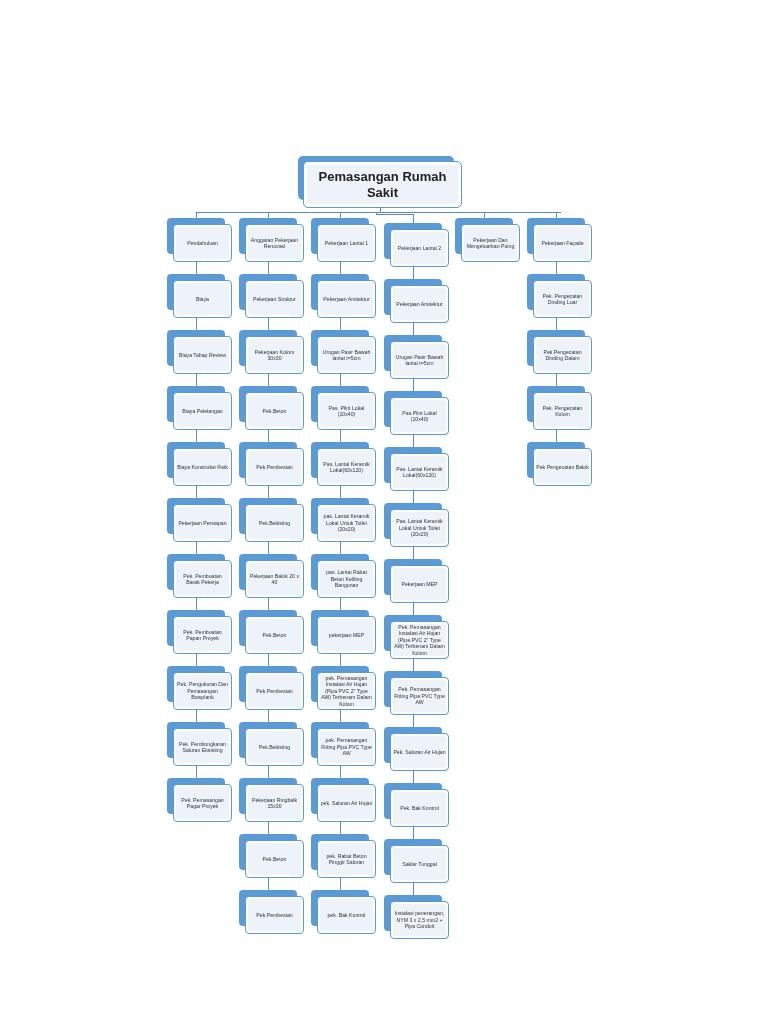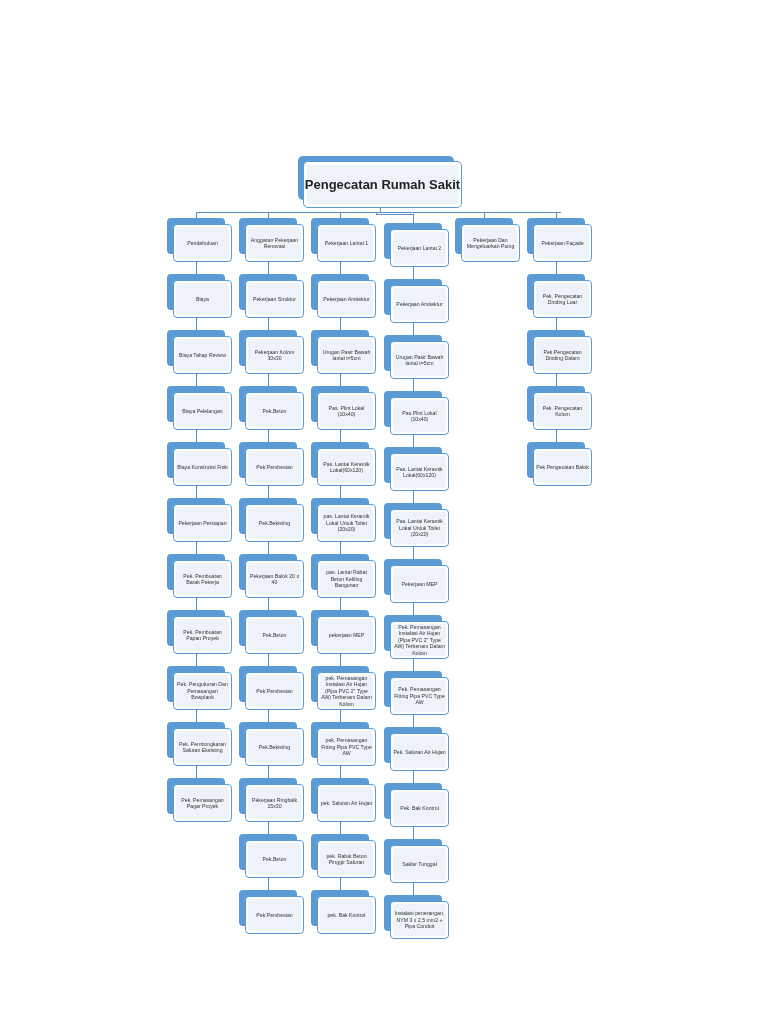--- a/index.html
+++ b/index.html
@@ -22,21 +22,21 @@
 </style>
 </head>
 <body>
 
 <div id="diagram"></div>
 
 <div class="root">
   <div class="back"></div>
   <div class="front">
     <div class="inner"></div>
-    <div class="label">Pengecatan Rumah Sakit</div>
+    <div class="label">Pemasangan Rumah Sakit</div>
   </div>
 </div>
 
 <div class="line" style="left: 380px; top: 207px; width: 1px; height: 5px;"></div>
 <div class="line" style="left: 197px; top: 212px; width: 364px; height: 1px;"></div>
 <div class="line" style="left: 376px; top: 212px; width: 1px; height: 3px;"></div>
 <div class="line" style="left: 376px; top: 214px; width: 38px; height: 1px;"></div>
 <div class="line" style="left: 196px; top: 212px; width: 1px; height: 7px;"></div>
 <div class="node" style="left: 167px; top: 218px;">
     <div class="back"></div>

